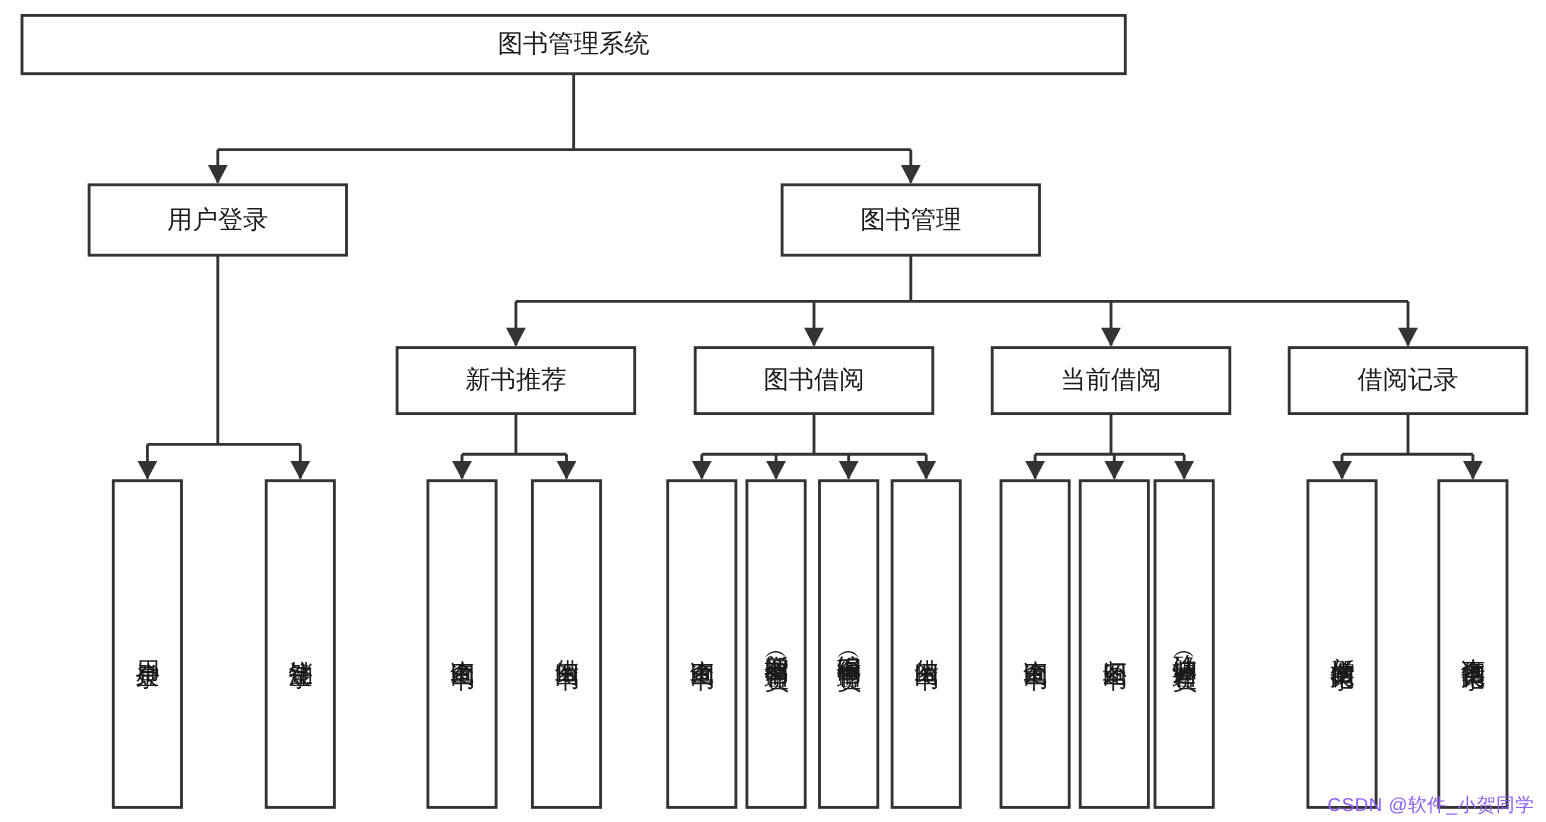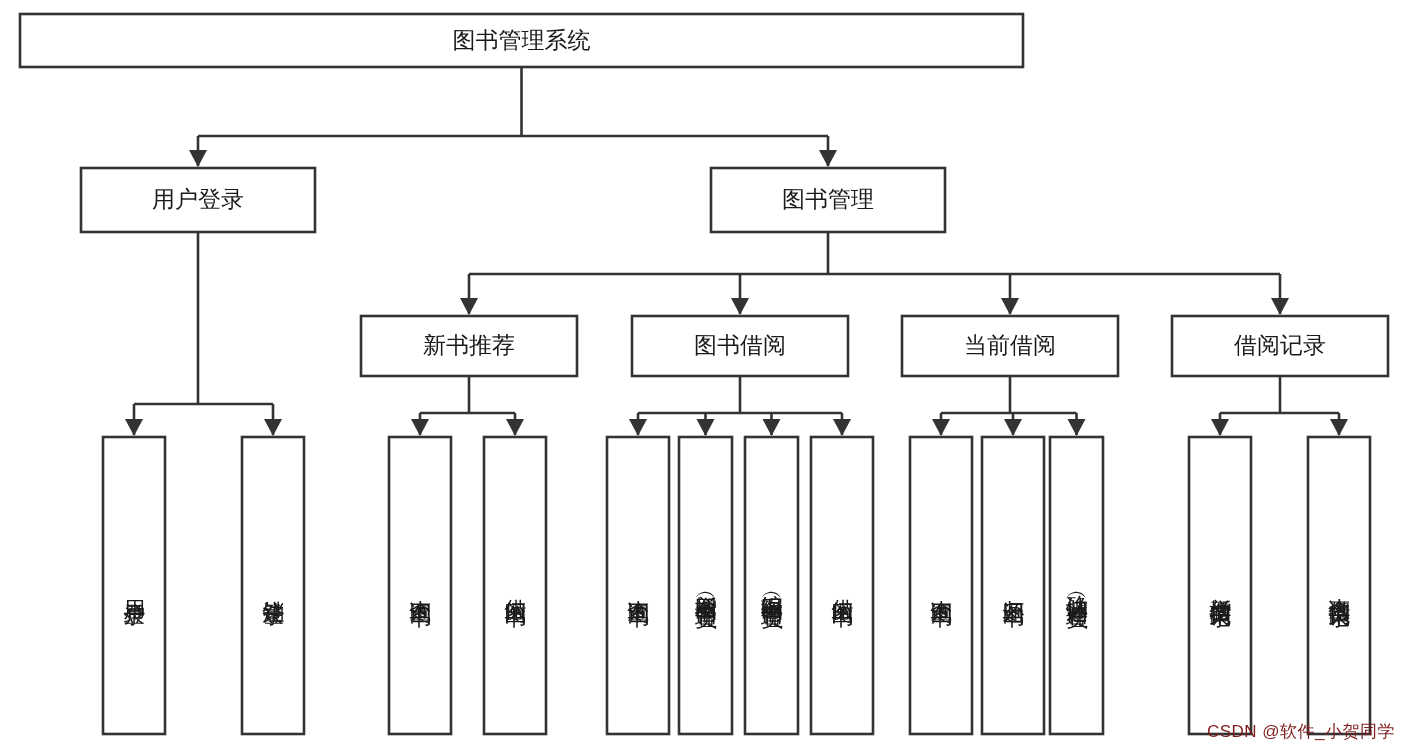--- a/index.html
+++ b/index.html
@@ -62,21 +62,21 @@
     align-items: center;
     justify-content: center;
     pointer-events: none;
   }
   .watermark {
     position: absolute;
     right: 10px;
     bottom: 4px;
     font-family: "Liberation Sans", "DejaVu Sans", sans-serif;
     font-size: 17px;
-    color: #7f1d1d;
+    color: #8b5cf6;
     white-space: nowrap;
     letter-spacing: 0.5px;
   }
 </style>
 </head>
 <body>
 
 <div id="diagram-root">
 
   <svg id="tree-svg" viewBox="0 0 1405 747">

